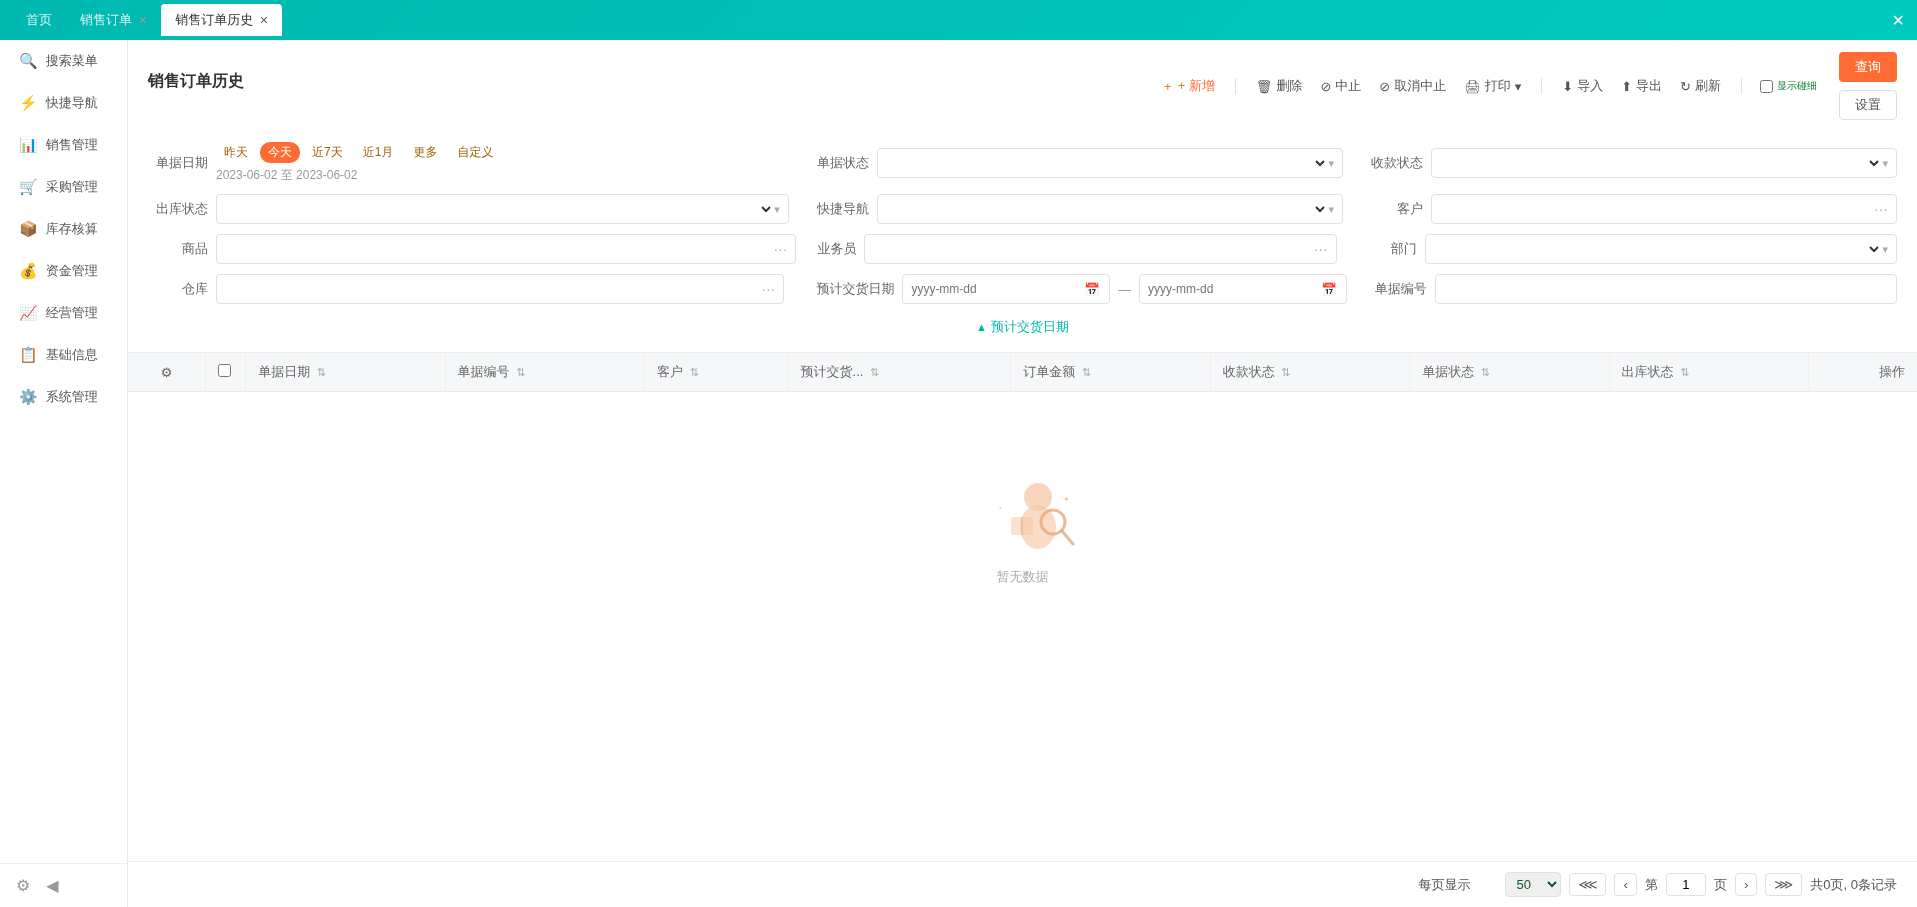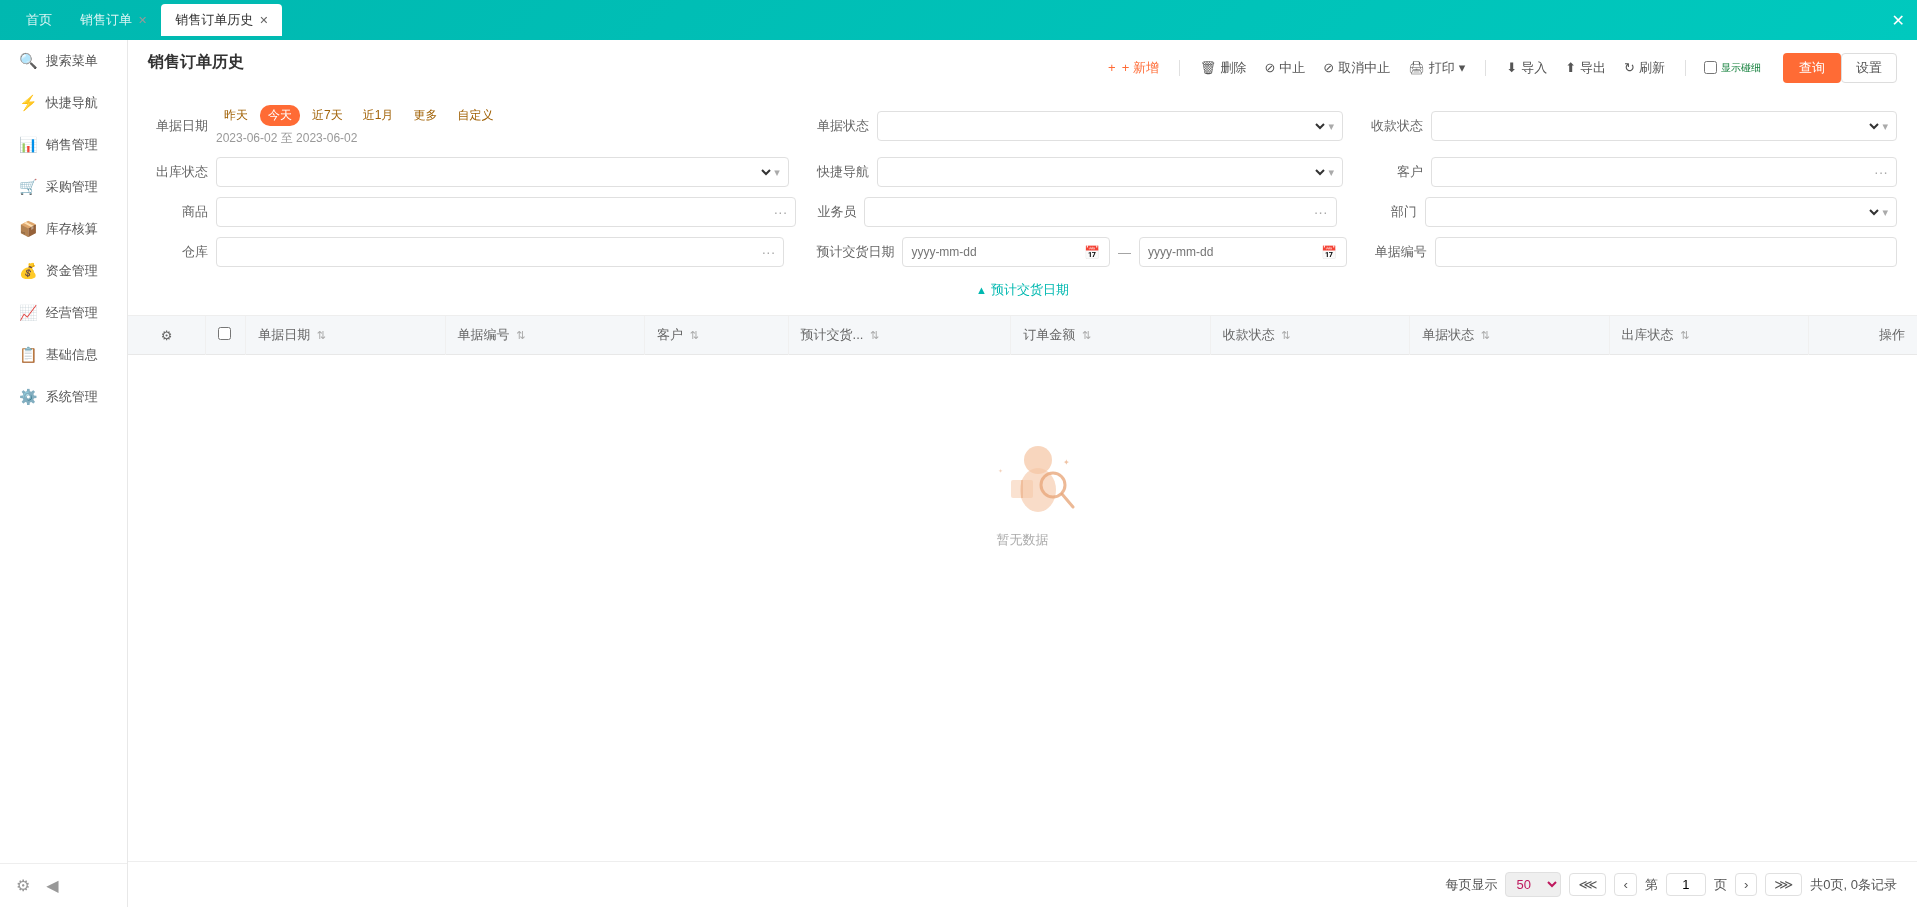--- a/index.html
+++ b/index.html
@@ -264,21 +264,22 @@
       gap: 8px;
       font-size: 13px;
       color: #555;
       flex-shrink: 0;
     }
     .pagination .page-size-select {
       border: 1px solid #e0e0e0;
       border-radius: 4px;
       padding: 3px 6px;
       font-size: 13px;
-      color: #be185d;
+      color: #14532d;
+      margin-left: 27px;
     }
     .pagination .page-nav-btn {
       border: 1px solid #e0e0e0;
       background: white;
       border-radius: 4px;
       padding: 3px 8px;
       cursor: pointer;
       color: #555;
     }
     .pagination .page-nav-btn:disabled { color: #ccc; cursor: default; }
@@ -377,21 +378,21 @@
           <span class="toolbar-btn">🖨 <span>打印</span> <span>▾</span></span>
           <span class="toolbar-separator"></span>
           <span class="toolbar-btn">⬇ <span>导入</span></span>
           <span class="toolbar-btn">⬆ <span>导出</span></span>
           <span class="toolbar-btn">↻ <span>刷新</span></span>
           <span class="toolbar-separator"></span>
           <label style="display:flex;align-items:center;gap:4px;cursor:pointer;">
             <input type="checkbox" style="">
             <span class="display-label">显示碰细</span>
           </label>
-          <div style="display:flex;flex-direction:row;gap:0;margin-left:8px;">
+          <div style="display:flex;flex-direction:column;gap:8px;margin-left:8px;">
             <button class="btn-primary">查询</button>
             <button class="btn-secondary">设置</button>
           </div>
         </div>
       </div>
     </div>
 
     <div class="filter-area">
 
       <div class="filter-row">

